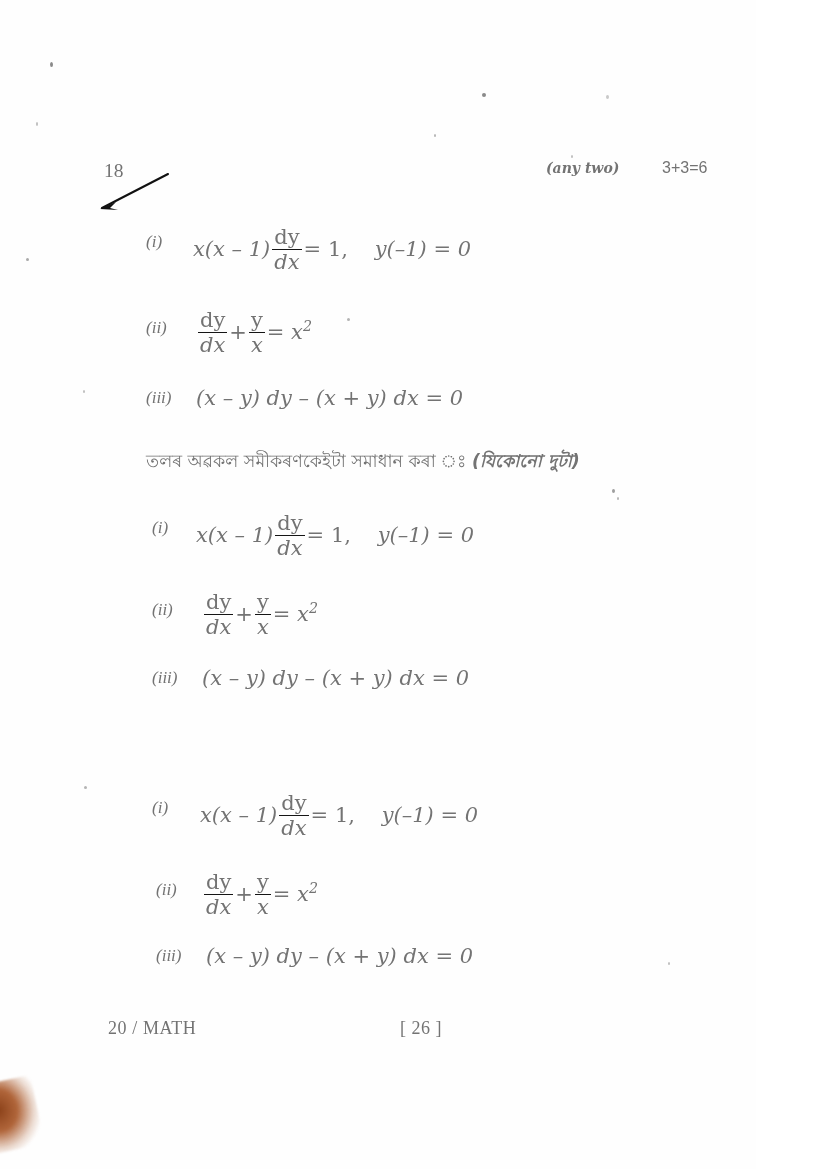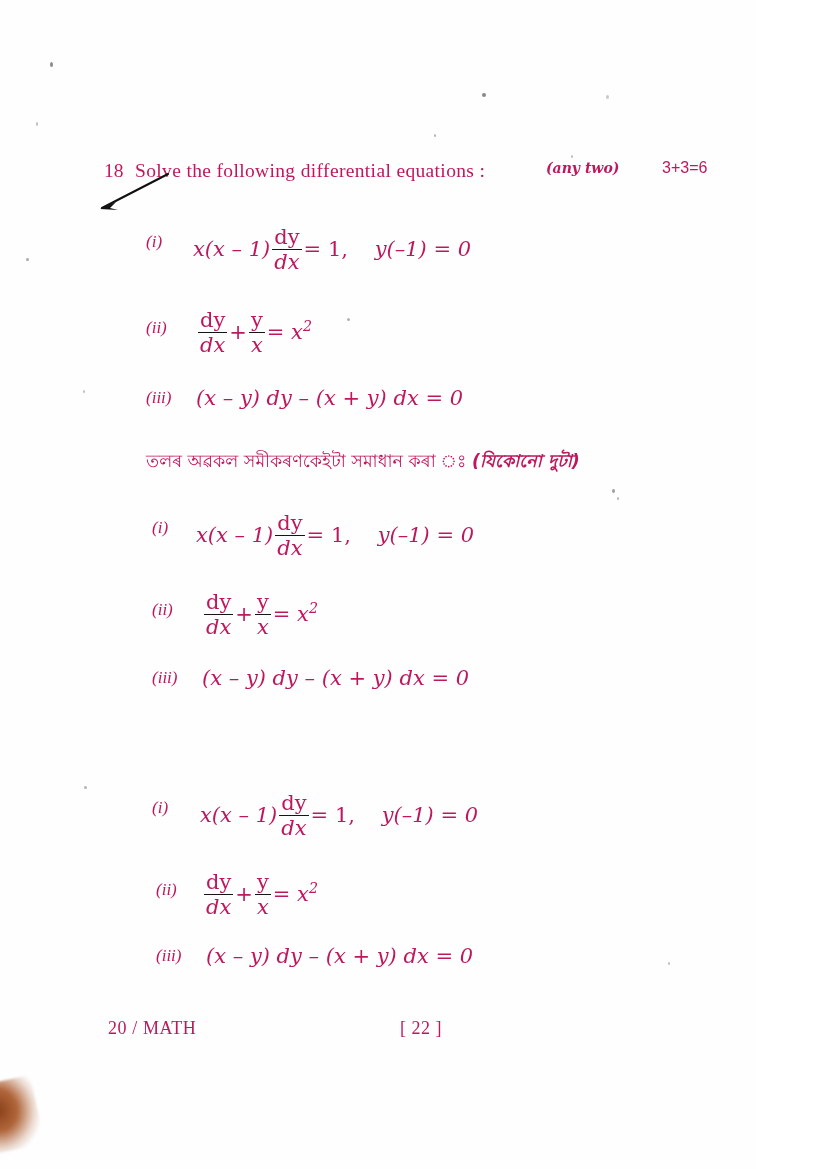--- a/index.html
+++ b/index.html
@@ -7,21 +7,21 @@
     padding: 0;
     background: #ffffff;
   }
   .page {
     position: relative;
     width: 756px;
     height: 1169px;
     background: #fefefe;
     overflow: hidden;
     font-family: "Liberation Serif", "DejaVu Serif", serif;
-    color: #be185d;
+    color: #737373;
   }
 
   
   .scan-edge {
     position: absolute;
     top: 110px;
     left: 803px;
     width: 6px;
     height: 1059px;
     background: linear-gradient(to right,
@@ -170,21 +170,20 @@
   <div class="speck" style="left:26px;  top:258px; width:3px; height:3px; opacity:.4;"></div>
   <div class="speck" style="left:347px; top:318px; width:3px; height:3px; opacity:.35;"></div>
   <div class="speck" style="left:83px;  top:390px; width:2px; height:3px; opacity:.3;"></div>
   <div class="speck" style="left:612px; top:489px; width:3px; height:4px; opacity:.45;"></div>
   <div class="speck" style="left:617px; top:497px; width:2px; height:3px; opacity:.35;"></div>
   <div class="speck" style="left:84px;  top:786px; width:3px; height:3px; opacity:.35;"></div>
   <div class="speck" style="left:803px; top:645px; width:2px; height:4px; opacity:.3;"></div>
   <div class="speck" style="left:668px; top:962px; width:2px; height:3px; opacity:.3;"></div>
 
   <div class="qnum">18</div>
-  <div class="qtext">Solve the following differential equations :</div>
   <div class="anytwo">(any two)</div>
   <div class="marks">3+3=6</div>
 
   <svg class="pen" style="left:96px; top:168px; width:84px; height:44px;" viewBox="0 0 84 44">
     <path d="M6 40 L72 6" stroke="#111" stroke-width="2.1" fill="none" stroke-linecap="round"></path>
     <path d="M4 41 L20 34 L14 40 L22 42 Z" fill="#111"></path>
   </svg>
 
   <div class="label" style="left:146px; top:232px;">(i)</div>
   <div class="eq" style="left:193px; top:227px;">
@@ -231,21 +230,21 @@
   <div class="eq" style="left:202px; top:872px;">
     <span class="frac"><span class="num">dy</span><span class="den">dx</span></span><span>+</span><span class="frac"><span class="num">y</span><span class="den">x</span></span><span>=</span> <i>x</i><span class="sup">2</span>
   </div>
 
   <div class="label" style="left:156px; top:946px;">(iii)</div>
   <div class="eq" style="left:206px; top:944px;">
     <i>(x – y) dy – (x + y) dx = 0</i>
   </div>
 
   <div class="footer-left">20 / MATH</div>
-  <div class="footer-page">[ 22 ]</div>
+  <div class="footer-page">[ 26 ]</div>
 
   <svg class="qr" viewBox="0 0 21 21" shape-rendering="crispEdges">
     <rect width="21" height="21" fill="#ffffff"></rect>
     <g fill="#111111">
       <rect x="0" y="0" width="7" height="1"></rect>
         <rect x="0" y="6" width="7" height="1"></rect>
       <rect x="0" y="0" width="1" height="7"></rect>
         <rect x="6" y="0" width="1" height="7"></rect>
       <rect x="2" y="2" width="3" height="3"></rect>
       <rect x="14" y="0" width="7" height="1"></rect>

